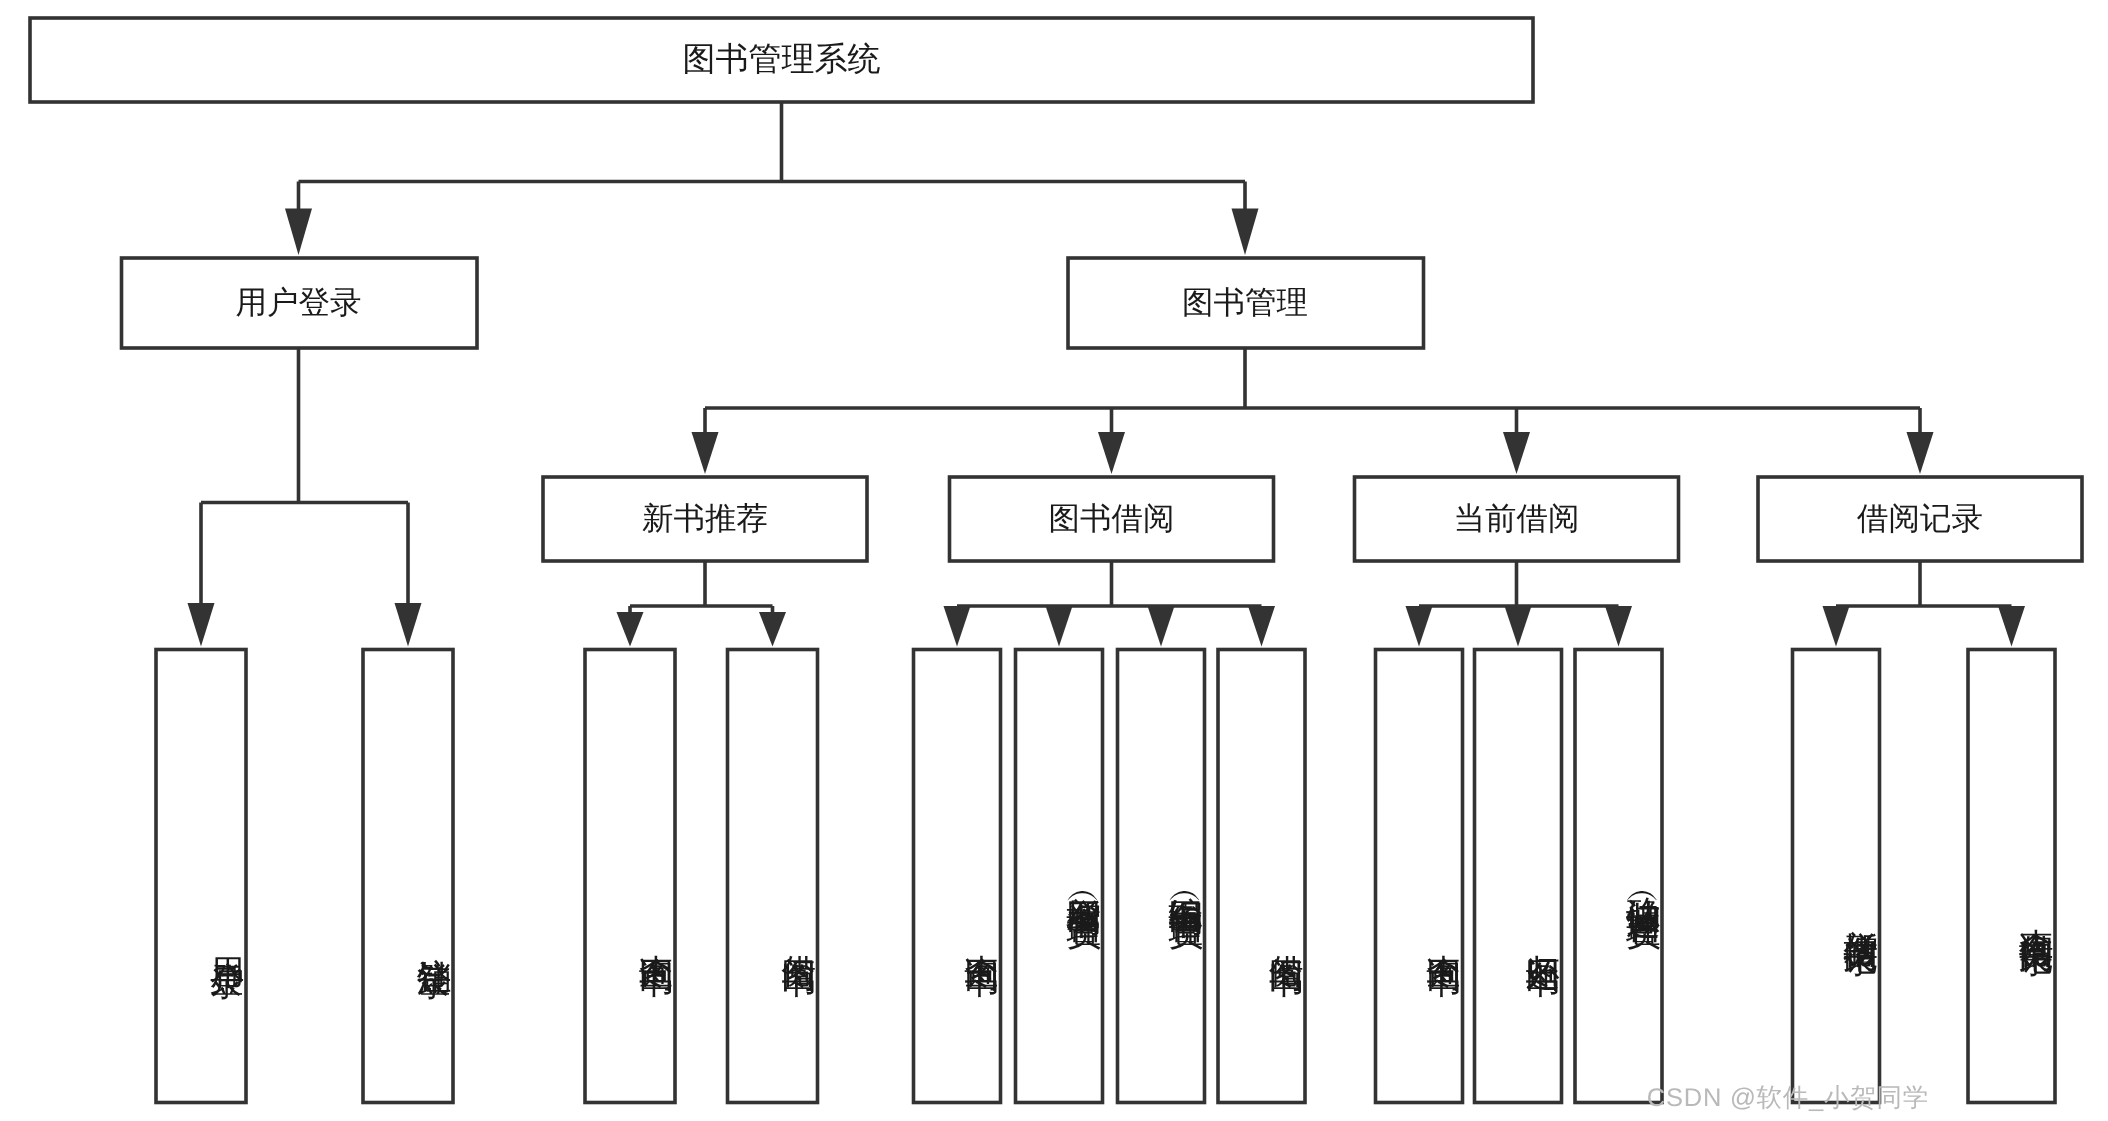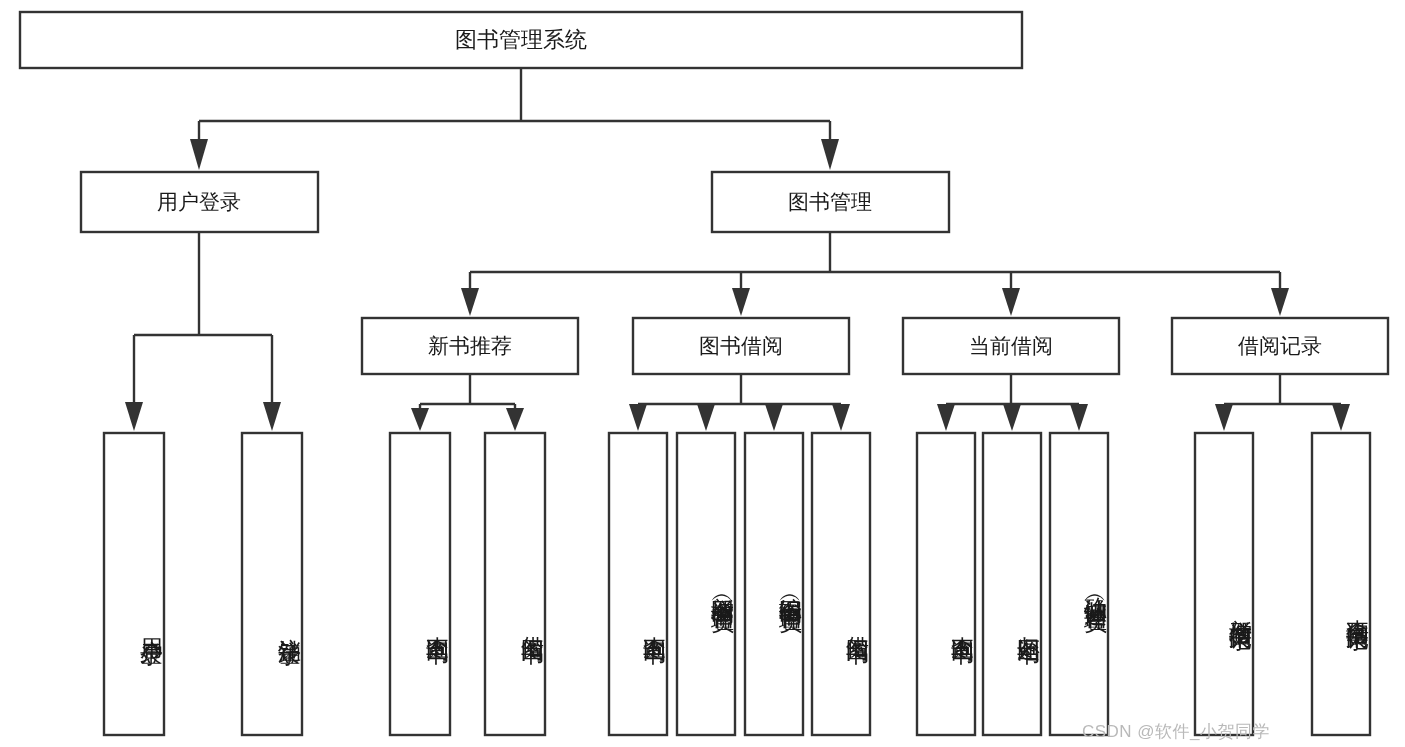--- a/index.html
+++ b/index.html
@@ -65,21 +65,21 @@
     letter-spacing: 2px;
     color: #1a1a1a;
     white-space: nowrap;
     display: flex;
     align-items: flex-start;
     justify-content: center;
     pointer-events: none;
   }
   .watermark {
     position: absolute;
-    right: 24px;
+    right: 8px;
     bottom: 4px;
     font-family: "Liberation Sans", "DejaVu Sans", sans-serif;
     font-size: 17px;
     color: #b9b9b9;
     white-space: nowrap;
     letter-spacing: 0.5px;
   }
 </style>
 </head>
 <body>

